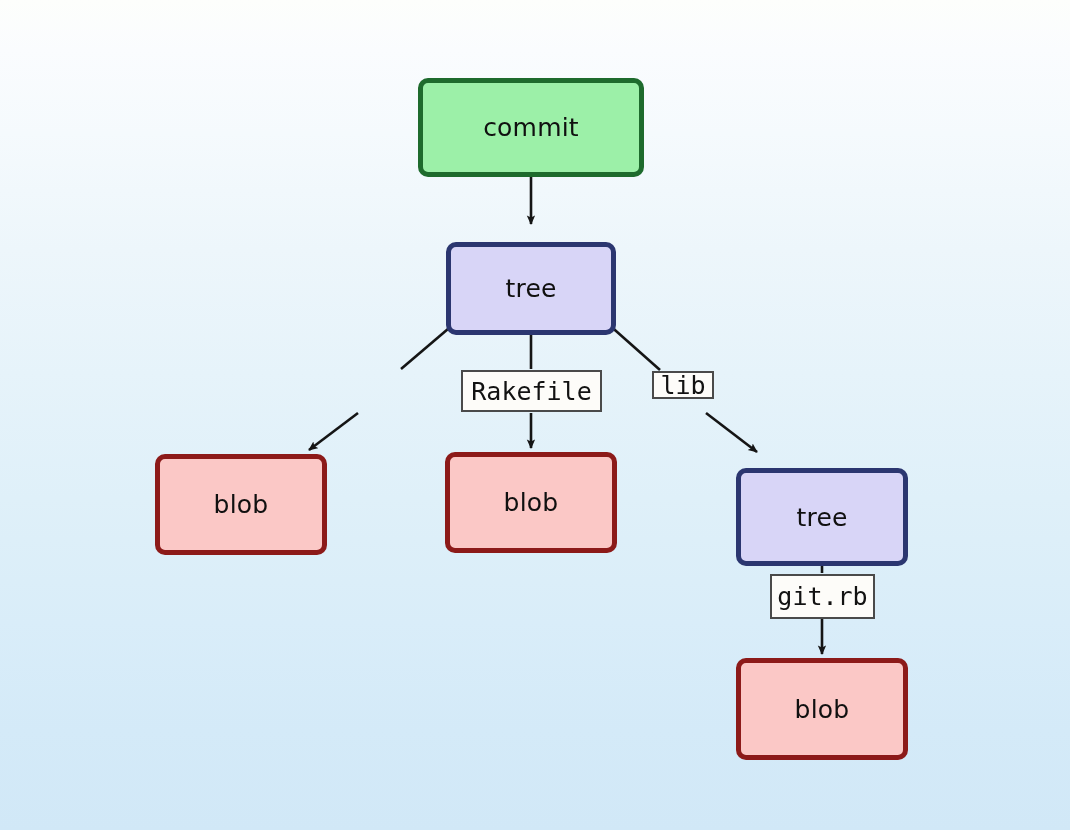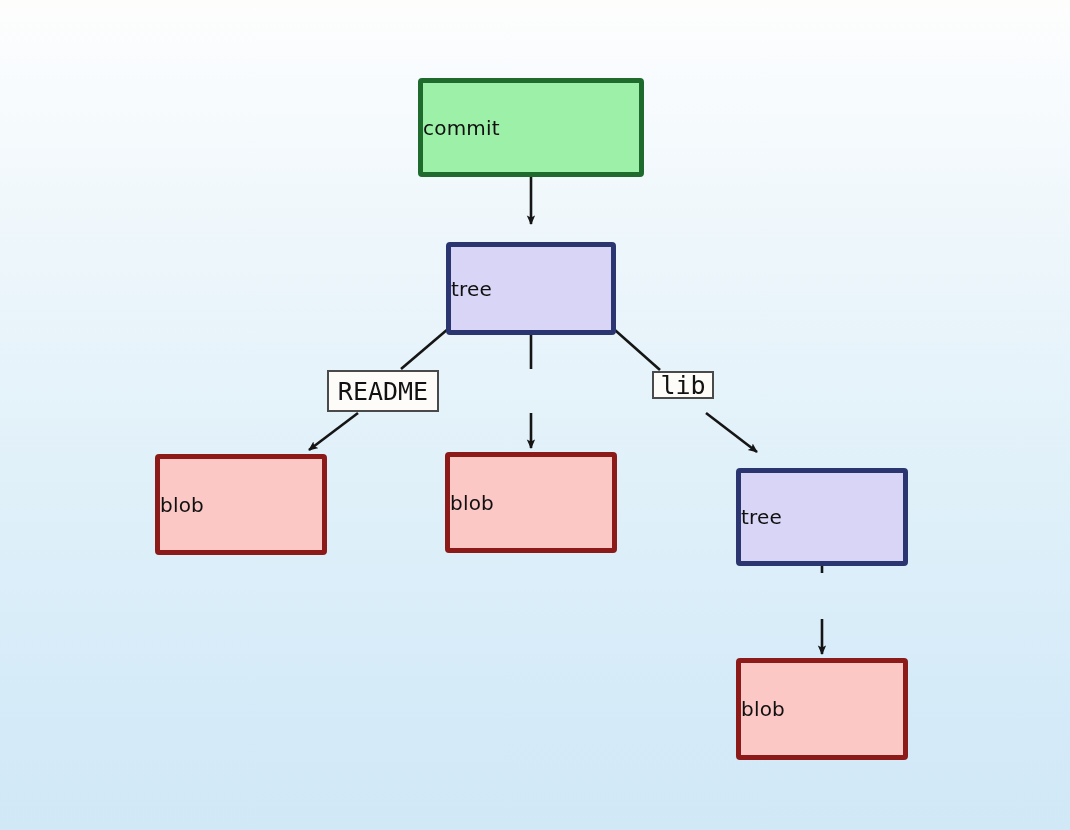--- a/index.html
+++ b/index.html
@@ -33,25 +33,26 @@
     left: 0;
     top: 0;
     width: 1070px;
     height: 830px;
   }
   .node {
     position: absolute;
     box-sizing: border-box;
     display: flex;
     align-items: center;
-    border-radius: 4px;
+    justify-content: center;
+    border-radius: 10px;
     border-style: solid;
     border-width: 5px;
     font-family: "DejaVu Sans", sans-serif;
-    font-size: 20px;
+    font-size: 25px;
     color: #101010;
     letter-spacing: 0.2px;
     z-index: 3;
   }
   .node-commit {
     background: #9CF0A8;
     border-color: #1E6B2D;
   }
   .node-tree {
     background: #D8D5F7;
@@ -125,23 +126,26 @@
   </div>
 
   <div class="node node-tree" style="left:736px; top:456px; width:172px; height:98px;">
     <span>tree</span>
   </div>
 
   <div class="node node-blob" style="left:736px; top:658px; width:172px; height:102px;">
     <span>blob</span>
   </div>
 
-  <div class="edge-label" style="left:327px; top:370px; width:112px; height:42px;">
-    <span>README</span>
+
+  <div class="edge-label" style="left:461px; top:370px; width:141px; height:42px;">
+    <span>Rakefile</span>
   </div>
-
 
   <div class="edge-label" style="left:652px; top:371px; width:62px; height:28px;">
     <span>lib</span>
   </div>
 
+  <div class="edge-label" style="left:770px; top:574px; width:105px; height:45px;">
+    <span>git.rb</span>
+  </div>
 
 </div>
 
 </body></html>

